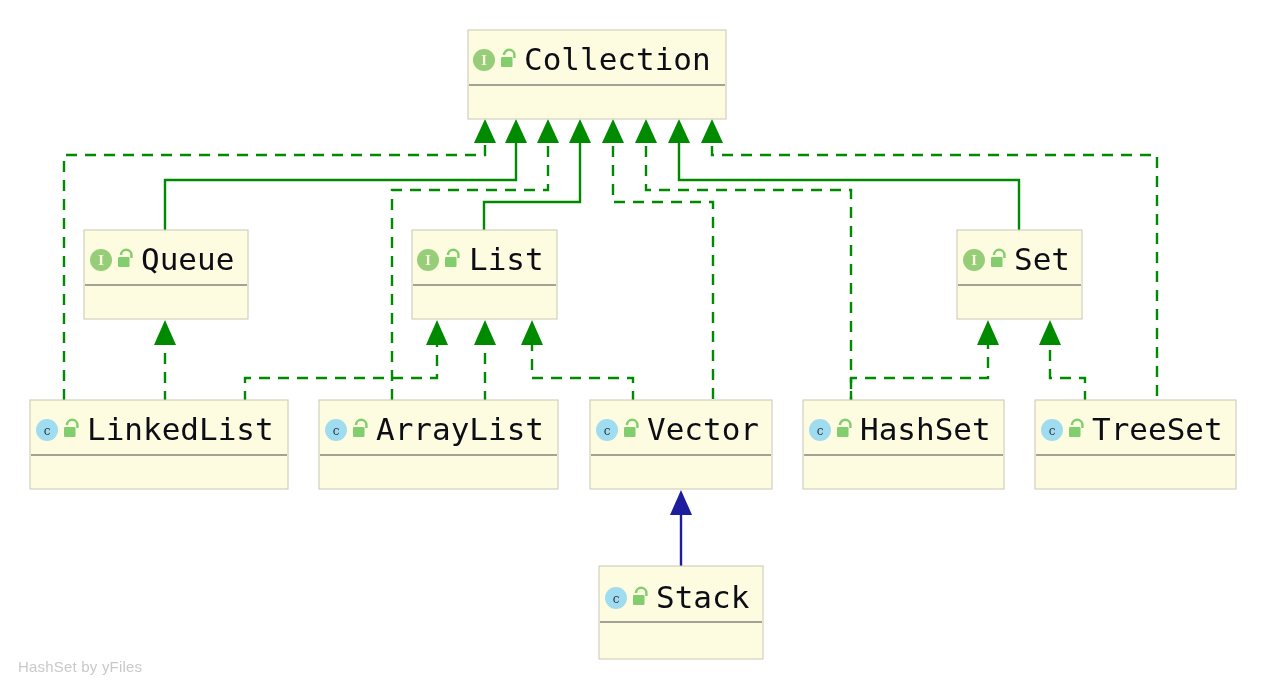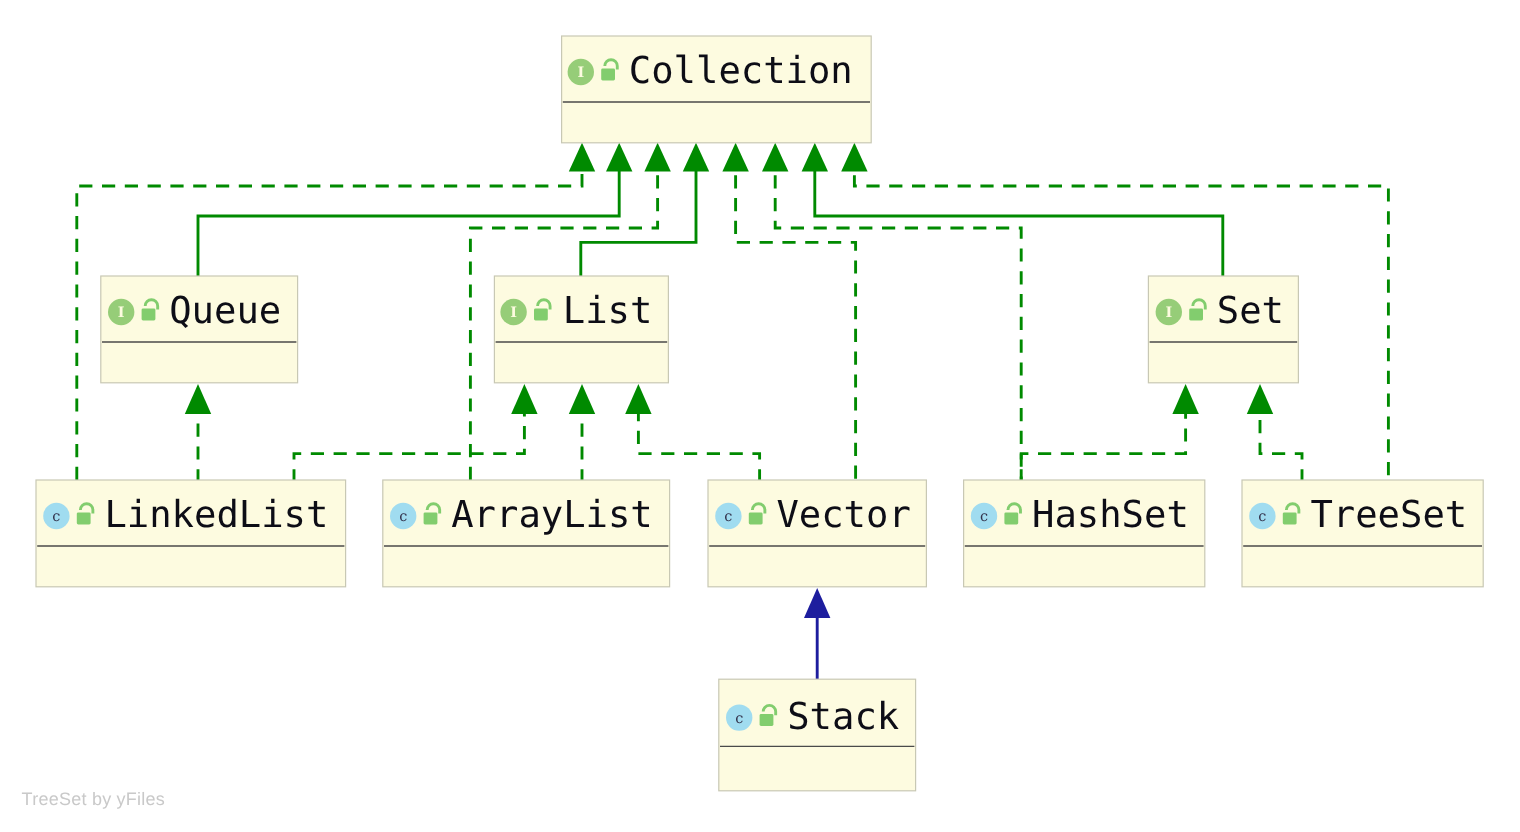--- a/index.html
+++ b/index.html
@@ -345,14 +345,14 @@
         </g>
         <g>
           <path class="lock-shackle" d="M 636 593 a 5.2 5.2 0 0 1 10.4 0 L 646.4 596"></path>
           <rect class="lock-body" x="633" y="595" width="11.5" height="10" rx="1.2"></rect>
         </g>
         <text class="uml-node-label" x="656" y="599">Stack</text>
       </g>
     </g>
   </svg>
 
-  <div class="watermark">TreeSet by yFiles</div>
+  <div class="watermark">HashSet by yFiles</div>
 </div>
 
 </body></html>

